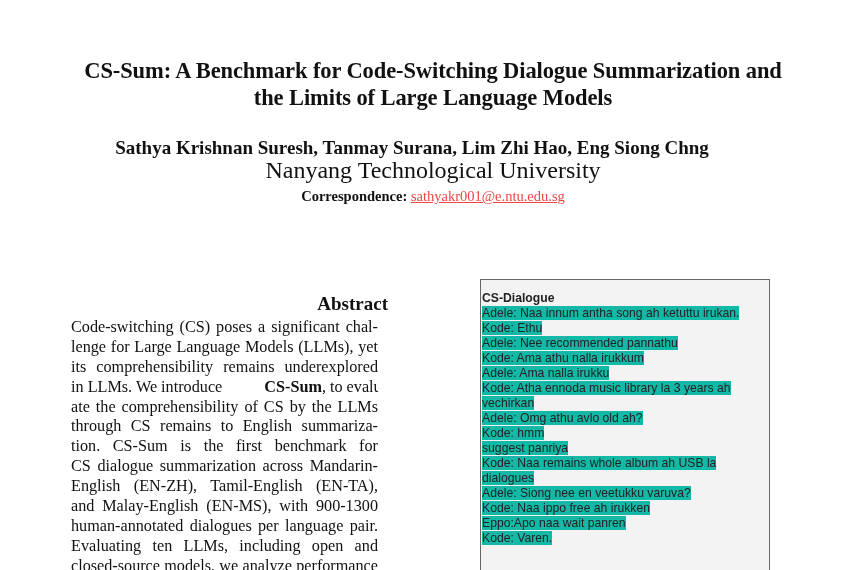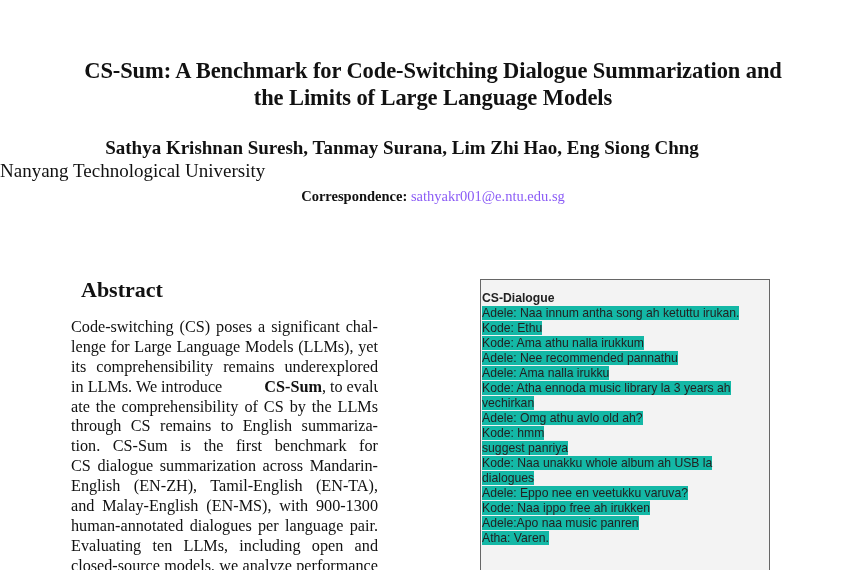--- a/index.html
+++ b/index.html
@@ -22,56 +22,57 @@
       width: 866px;
       text-align: center;
       font-weight: bold;
       font-size: 22.5px;
       line-height: 27px;
       letter-spacing: -0.1px;
       margin-top: 16px;
     }
     .authors {
       position: absolute;
-      left: 4px;
+      left: 14px;
       top: 136px;
       width: 796px;
       text-align: center;
       font-weight: bold;
       font-size: 19px;
       line-height: 23px;
     }
     .affil {
       position: absolute;
       left: 0;
       top: 159px;
       width: 866px;
-      font-size: 19px;
+      text-align: center;
+      font-size: 24px;
       line-height: 23px;
     }
     .corr {
       position: absolute;
       left: 0;
       top: 187px;
       width: 866px;
       text-align: center;
       font-size: 14.5px;
       line-height: 18px;
     }
     .corr .label { font-weight: bold; }
-    .corr .email { color: #8b5cf6; }
+    .corr .email { color: #ef4444; text-decoration: underline; }
 
     .abstract-heading {
       position: absolute;
       left: 81px;
       width: 307px;
-      top: 279px;
-      text-align: left;
+      top: 293px;
+      text-align: right;
       font-weight: bold;
-      font-size: 22px;
+      font-size: 19px;
       line-height: 22px;
     }
     .abstract-body {
       position: absolute;
       left: 71px;
       top: 318px;
       width: 307px;
       font-size: 16.2px;
       line-height: 19.9px;
       text-align: justify;
@@ -145,27 +146,27 @@
   <span class="abstract-line"><span>and Malay-English (EN-MS), with 900-1300</span></span>
   <span class="abstract-line"><span>human-annotated dialogues per language pair.</span></span>
   <span class="abstract-line"><span>Evaluating ten LLMs, including open and</span></span>
   <span class="abstract-line cut"><span>closed-source models, we analyze performance</span></span>
 </div>
 
 <div class="dialogue-box">
   <span class="dialogue-title">CS-Dialogue</span>
   <span class="dialogue-line"><span>Adele: Naa innum antha song ah ketuttu irukan.</span></span>
   <span class="dialogue-line"><span>Kode: Ethu</span></span>
+  <span class="dialogue-line"><span>Adele: Nee recommended pannathu</span></span>
   <span class="dialogue-line"><span>Kode: Ama athu nalla irukkum</span></span>
-  <span class="dialogue-line"><span>Adele: Nee recommended pannathu</span></span>
   <span class="dialogue-line"><span>Adele: Ama nalla irukku</span></span>
   <span class="dialogue-line"><span>Kode: Atha ennoda music library la 3 years ah</span></span>
   <span class="dialogue-line"><span>vechirkan</span></span>
   <span class="dialogue-line"><span>Adele: Omg athu avlo old ah?</span></span>
   <span class="dialogue-line"><span>Kode: hmm</span></span>
   <span class="dialogue-line"><span>suggest panriya</span></span>
-  <span class="dialogue-line"><span>Kode: Naa unakku whole album ah USB la</span></span>
+  <span class="dialogue-line"><span>Kode: Naa remains whole album ah USB la</span></span>
   <span class="dialogue-line"><span>dialogues</span></span>
-  <span class="dialogue-line"><span>Adele: Eppo nee en veetukku varuva?</span></span>
+  <span class="dialogue-line"><span>Adele: Siong nee en veetukku varuva?</span></span>
   <span class="dialogue-line"><span>Kode: Naa ippo free ah irukken</span></span>
-  <span class="dialogue-line"><span>Adele:Apo naa music panren</span></span>
-  <span class="dialogue-line"><span>Atha: Varen.</span></span>
+  <span class="dialogue-line"><span>Eppo:Apo naa wait panren</span></span>
+  <span class="dialogue-line"><span>Kode: Varen.</span></span>
 </div>
 
 </body></html>

